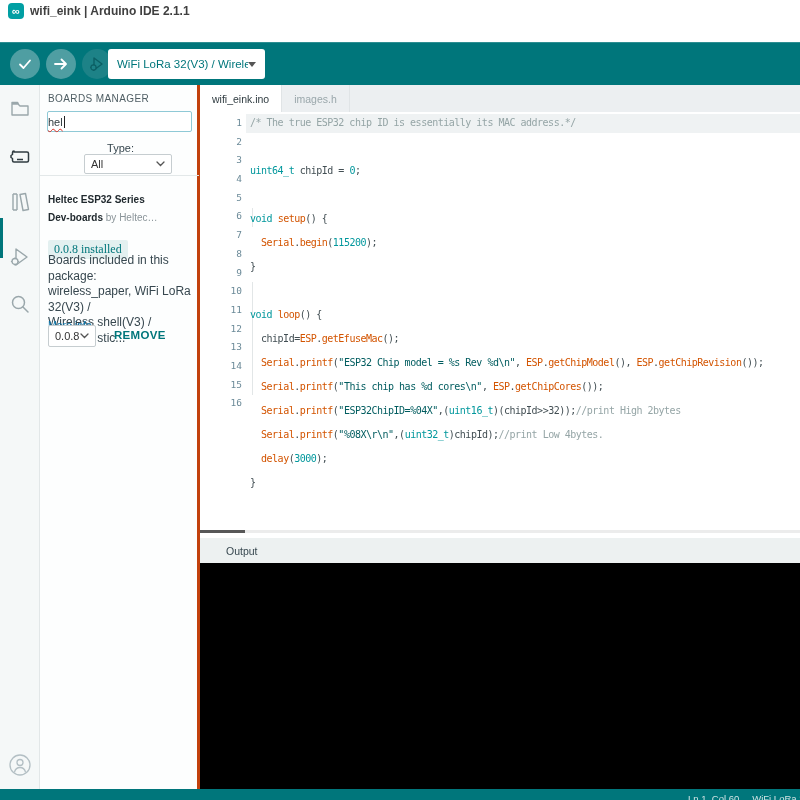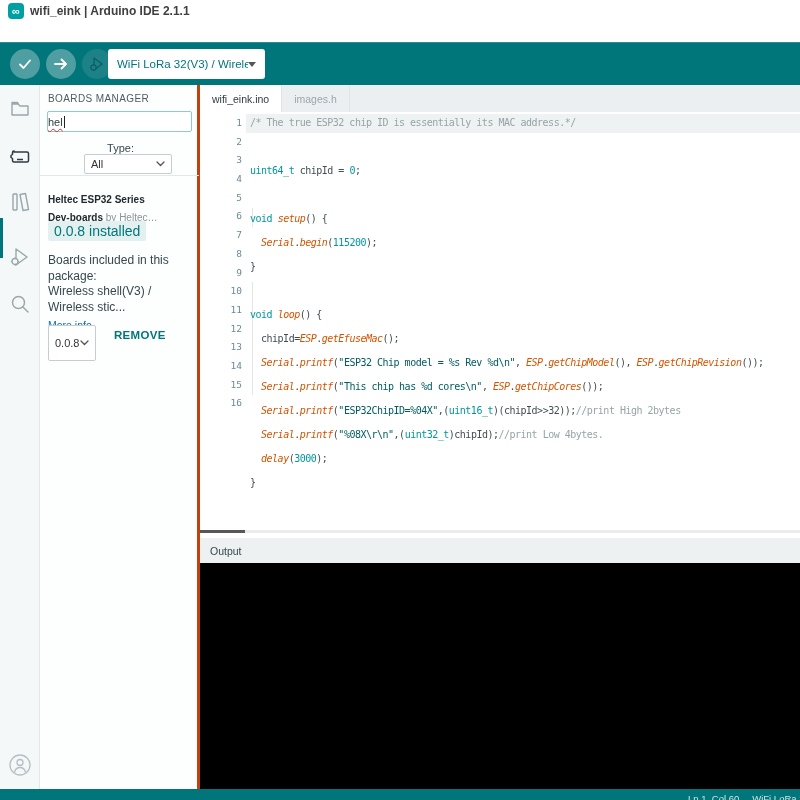--- a/index.html
+++ b/index.html
@@ -47,51 +47,51 @@
                      text-decoration:underline wavy #d93025 1px; text-underline-offset:2px; }
   .cursor-i { display:inline-block; width:1px; height:12px; background:#222; margin-left:1px; }
   .type-row { position:absolute; left:8px; top:57px; width:145px; display:flex; align-items:center;flex-direction:column; }
   .type-label { font-size:11px; color:#37474f; }
   .mini-select { height:20px; border:1px solid #c6cdd0; border-radius:2px; background:#fff;
                  display:flex; align-items:center; justify-content:space-between; padding:0 6px; font-size:11px; color:#333; }
   .type-select { margin-left:15px; width:88px; }
   .panel-divider { position:absolute; left:0px; top:90px; width:159px; height:1px; background:#e3e8e9; }
   .card-name { position:absolute; left:8px; top:106px; font-size:10px; font-weight:bold; color:#20292e; line-height:18px; }
   .card-by { font-weight:normal; color:#8a9499; }
-  .badge { position:absolute; left:8px; top:136px; background:#e3f0f0; color:#00767b;
-           font-size:14px; padding:2px 6px; border-radius:2px; }
+  .badge { position:absolute; left:8px; top:155px; background:#e3f0f0; color:#00767b;
+           font-size:12px; padding:2px 6px; border-radius:2px;font-family:Liberation Serif, serif; }
   .card-desc { position:absolute; left:8px; top:168px; width:148px; font-size:12px; color:#37474f; line-height:15.5px; }
   .more-info { position:absolute; left:8px; top:218px; font-size:10.5px; color:#0b73a8;margin-top:16px; }
-  .version-select { position:absolute; left:8px; top:240px; width:48px; height:36px; }
+  .version-select { position:absolute; left:8px; top:240px; width:48px; height:22px; }
   .remove-btn { position:absolute; left:74px; top:244px; font-size:11.5px; font-weight:bold;
                 letter-spacing:.3px; color:#00767b; background:none; border:none; }
 
   
   .tabbar { position:absolute; left:200px; top:85px; width:600px; height:27px; background:#eceff1; display:flex; }
   .tab { height:27px; padding:0 12px; display:flex; align-items:center; font-size:10.5px;
          color:#9aa7ab; border-right:1px solid #e0e4e6; }
   .tab.active { background:#fff; color:#2f3b40; }
   .editor { position:absolute; left:200px; top:112px; width:600px; height:418px; background:#fff; overflow:hidden; }
   .cur-line { position:absolute; left:46px; top:2px; right:0; height:18.7px; background:#eff2f3; }
   .gutter { position:absolute; left:0; top:2px; width:42px; text-align:right;
             font-family:"DejaVu Sans Mono", monospace; font-size:9.5px; color:#6b8a98; }
   .gutter .ln { height:18.7px; line-height:18.7px; }
   .code { position:absolute; left:50px; top:2px; right:0;
           font-family:"DejaVu Sans Mono", monospace; font-size:10px; letter-spacing:-0.5px;
           color:#434f54; white-space:pre; }
   .code .cl { height:24px; line-height:18.7px; }
-  .tk-kw { color:#00979c; } .tk-fn { color:#d35400;font-style:italic; } .tk-str { color:#005c5f; }
+  .tk-kw { color:#00979c; } .tk-fn { color:#d35400; } .tk-str { color:#005c5f; }
   .tk-cm { color:#95a5a6; } .tk-pl { color:#434f54; }
   .indent-guide { position:absolute; width:1px; background:#e2e6e7; left:52px; }
   .hscroll-track { position:absolute; left:200px; top:530px; width:600px; height:3px; background:#ececec; }
   .hscroll-thumb { position:absolute; left:0; top:0; width:45px; height:3px; background:#575757; }
 
   
   .output-header { position:absolute; left:200px; top:538px; width:600px; height:25px; background:#edf1f1;
-                   display:flex; align-items:center; padding-left:10px; }
+                   display:flex; align-items:center; padding-left:26px; }
   .output-header span { font-size:10.5px; color:#37474f; }
   .output-console { position:absolute; left:200px; top:563px; width:600px; height:226px; background:#000; }
 
   
   .account { position:absolute; left:8px; top:668px; width:24px; height:24px; }
 
   
   .statusbar { position:absolute; left:0; top:789px; width:800px; height:11px; background:#00767b; overflow:hidden; }
   .status-right { position:absolute; left:688px; top:4px; width:112px; font-size:9.5px; color:#cfe3e4;
                   white-space:nowrap; overflow:hidden; }
@@ -210,20 +210,21 @@
     </div>
     <div class="panel-divider"></div>
 
     <div class="card-name">
       <span>Heltec ESP32 Series</span><br>
       <span>Dev-boards</span><span class="card-by"> by Heltec…</span>
     </div>
     <div class="badge">0.0.8 installed</div>
     <div class="card-desc" id="card-desc">
         <div>Boards included in this package:</div>
+        <div>wireless_paper, WiFi LoRa 32(V3) /</div>
         <div>Wireless shell(V3) / Wireless stic...</div>
       </div>
     <a class="more-info">More info</a>
     <div class="mini-select version-select">
       <span>0.0.8</span>
       <svg width="9" height="6" viewBox="0 0 9 6">
           <path d="M1 1 L4.5 4.5 L8 1" fill="none" stroke="#555" stroke-width="1.3" stroke-linecap="round"></path>
         </svg>
     </div>
     <button class="remove-btn">REMOVE</button>

